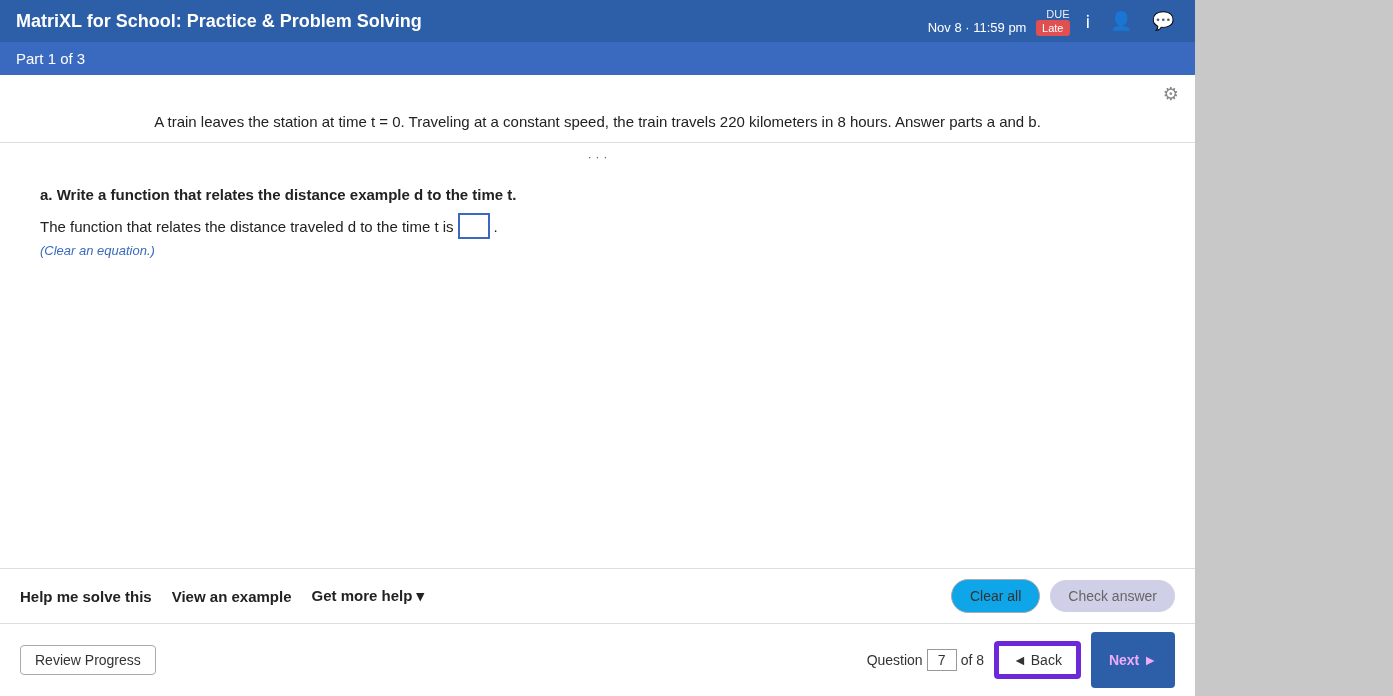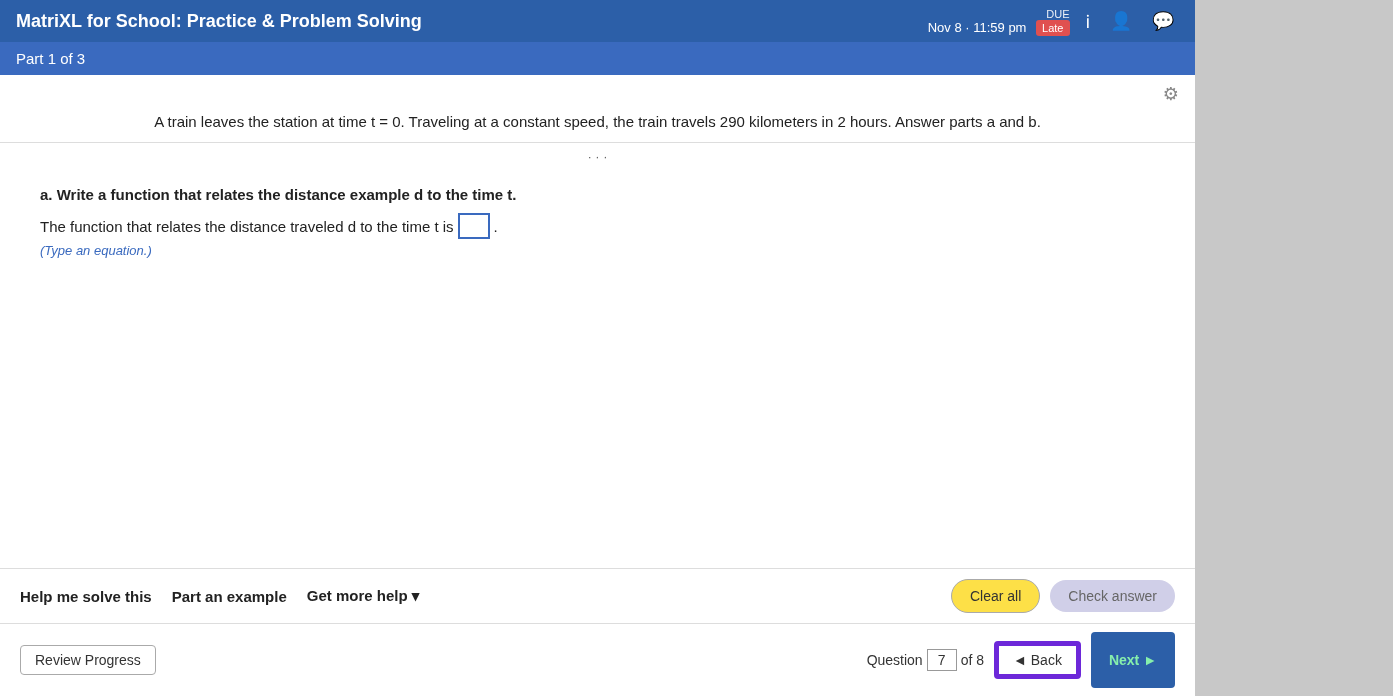--- a/index.html
+++ b/index.html
@@ -180,21 +180,21 @@
       color: #222;
       cursor: pointer;
     }
 
     .action-buttons {
       display: flex;
       align-items: center;
       gap: 10px;
     }
     .clear-all-btn {
-      background: #fde047;
+      background: #0ea5e9;
       border: 1px solid #aaa;
       border-radius: 20px;
       padding: 8px 18px;
       font-size: 14px;
       cursor: pointer;
       color: #333;
     }
     .check-answer-btn {
       background: #d0cfe8;
       border: none;
@@ -254,21 +254,21 @@
       align-items: center;
       gap: 4px;
     }
     .next-btn {
       background: #2c5fa8;
       border: none;
       border-radius: 4px;
       padding: 20px 18px;
       font-size: 14px;
       cursor: pointer;
-      color: #86efac;
+      color: #f0abfc;
       display: flex;
       align-items: center;
       gap: 4px;
       font-weight: bold;
       text-align: right;
     }
   </style>
 </head>
 <body>
 
@@ -293,40 +293,40 @@
   <div class="part-header">
     <span>Part 1 of 3</span>
   </div>
 
   <div class="content-area">
 
     <div class="settings-row">
       <span class="settings-icon">⚙</span>
     </div>
 
-    <div class="problem-statement">A train leaves the station at time t = 0. Traveling at a constant speed, the train travels 290 kilometers in 2 hours. Answer parts a and b.</div>
+    <div class="problem-statement">A train leaves the station at time t = 0. Traveling at a constant speed, the train travels 220 kilometers in 8 hours. Answer parts a and b.</div>
 
     <div class="expand-dots">
       <span>· · ·</span>
     </div>
 
     <div class="question-section">
       <div class="part-label">a. Write a function that relates the distance example d to the time t.</div>
       <div class="answer-line">
         <span>The function that relates the distance traveled d to the time t is</span>
         <span class="answer-input"></span>
         <span>.</span>
       </div>
-      <div class="equation-hint">(Type an equation.)</div>
+      <div class="equation-hint">(Clear an equation.)</div>
     </div>
 
     <div class="bottom-bar">
       <div class="help-buttons">
         <button class="help-btn">Help me solve this</button>
-        <button class="help-btn">Part an example</button>
+        <button class="help-btn">View an example</button>
         <span class="get-more-help">Get more help ▾</span>
       </div>
       <div class="action-buttons">
         <button class="clear-all-btn">Clear all</button>
         <button class="check-answer-btn">Check answer</button>
       </div>
     </div>
 
   </div>
 

